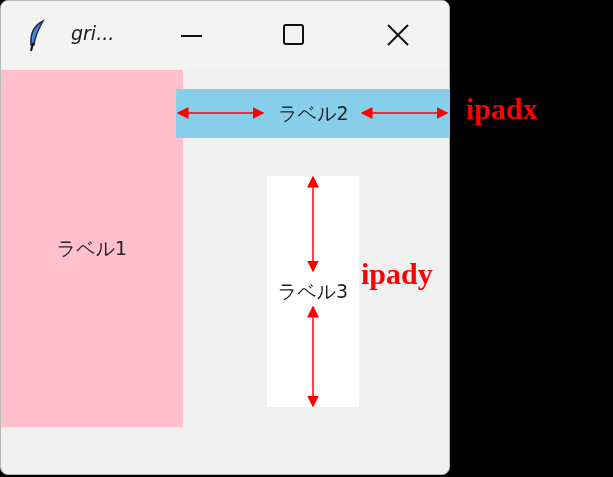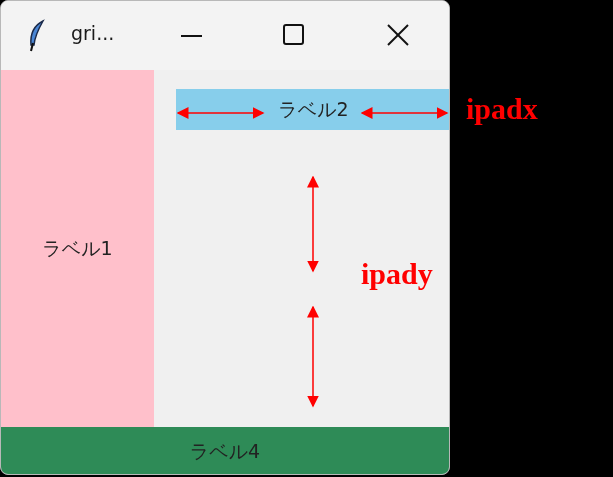--- a/index.html
+++ b/index.html
@@ -12,35 +12,35 @@
       position: absolute; left: 0; top: 0; width: 450px; height: 475px;
       background: #f0f0f0; border: 1px solid #b8b8b8; border-radius: 8px;
       overflow: hidden; box-sizing: border-box;
     }
     .titlebar {
       position: absolute; left: 0; top: 0; width: 100%; height: 69px;
       background: #f3f3f3;
     }
     .app-icon { position: absolute; left: 24px; top: 18px; width: 24px; height: 34px; }
     .title-text {
-      position: absolute; left: 70px; top: 21px; font-size: 19px; color: #1a1a1a;
+      position: absolute; left: 70px; top: 21px; font-size: 19px; color: #1a1a1a; font-style: italic;
     }
     .ctl { position: absolute; top: 14px; width: 46px; height: 40px; cursor: pointer; }
     .ctl svg { position: absolute; left: 0; top: 0; }
     .ctl-min { left: 168px; }
     .ctl-max { left: 270px; }
     .ctl-close { left: 374px; }
 
     .label1 {
-      position: absolute; left: 0; top: 69px; width: 153px; height: 357px;
+      position: absolute; left: 0; top: 69px; width: 182px; height: 357px;
       background: #ffc0cb; display: flex; align-items: center; justify-content: center;
       font-size: 19px; color: #222;
     }
     .label2 {
-      position: absolute; left: 175px; top: 88px; width: 275px; height: 41px;
+      position: absolute; left: 175px; top: 88px; width: 275px; height: 49px;
       background: #87ceeb; display: flex; align-items: center; justify-content: center;
       font-size: 19px; color: #222;
     }
     .label3 {
       position: absolute; left: 266px; top: 175px; width: 92px; height: 231px;
       background: #ffffff; display: flex; align-items: center; justify-content: center;
       font-size: 19px; color: #222;
     }
     .label4 {
       position: absolute; left: 0; top: 426px; width: 100%; height: 49px;
@@ -82,22 +82,22 @@
         </svg>
     </div>
   </div>
 
   <div class="label1">
       <span>ラベル1</span>
     </div>
   <div class="label2">
       <span>ラベル2</span>
     </div>
-  <div class="label4">
-      <span>ラベル4</span>
+  <div class="label3">
+      <span>ラベル3</span>
     </div>
 </div>
 
 <svg class="anno" width="613" height="477">
   <defs>
     <marker id="ah" markerWidth="8" markerHeight="8" refX="7" refY="4" orient="auto-start-reverse">
       <path d="M0,0 L8,4 L0,8 Z" fill="#ff0000"></path>
     </marker>
   </defs>
   <line x1="178" y1="113" x2="263" y2="113" stroke="#ff0000" stroke-width="1.5" marker-start="url(#ah)" marker-end="url(#ah)"></line>

